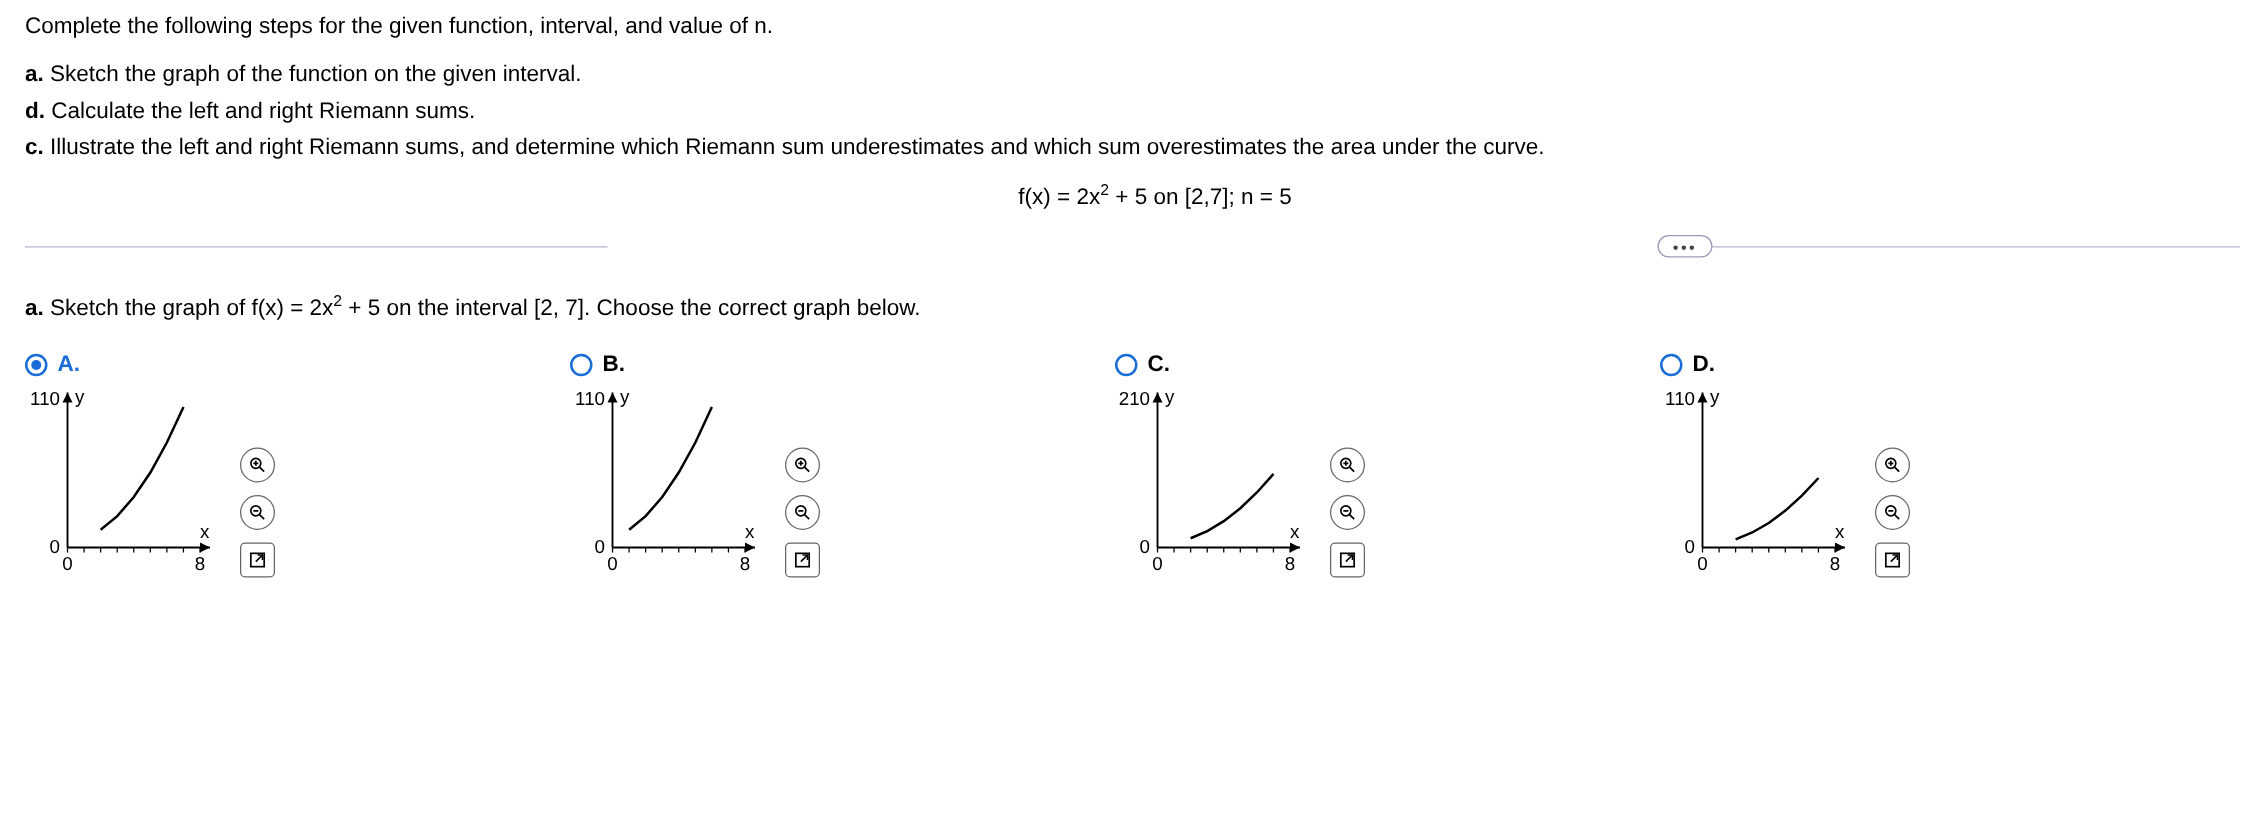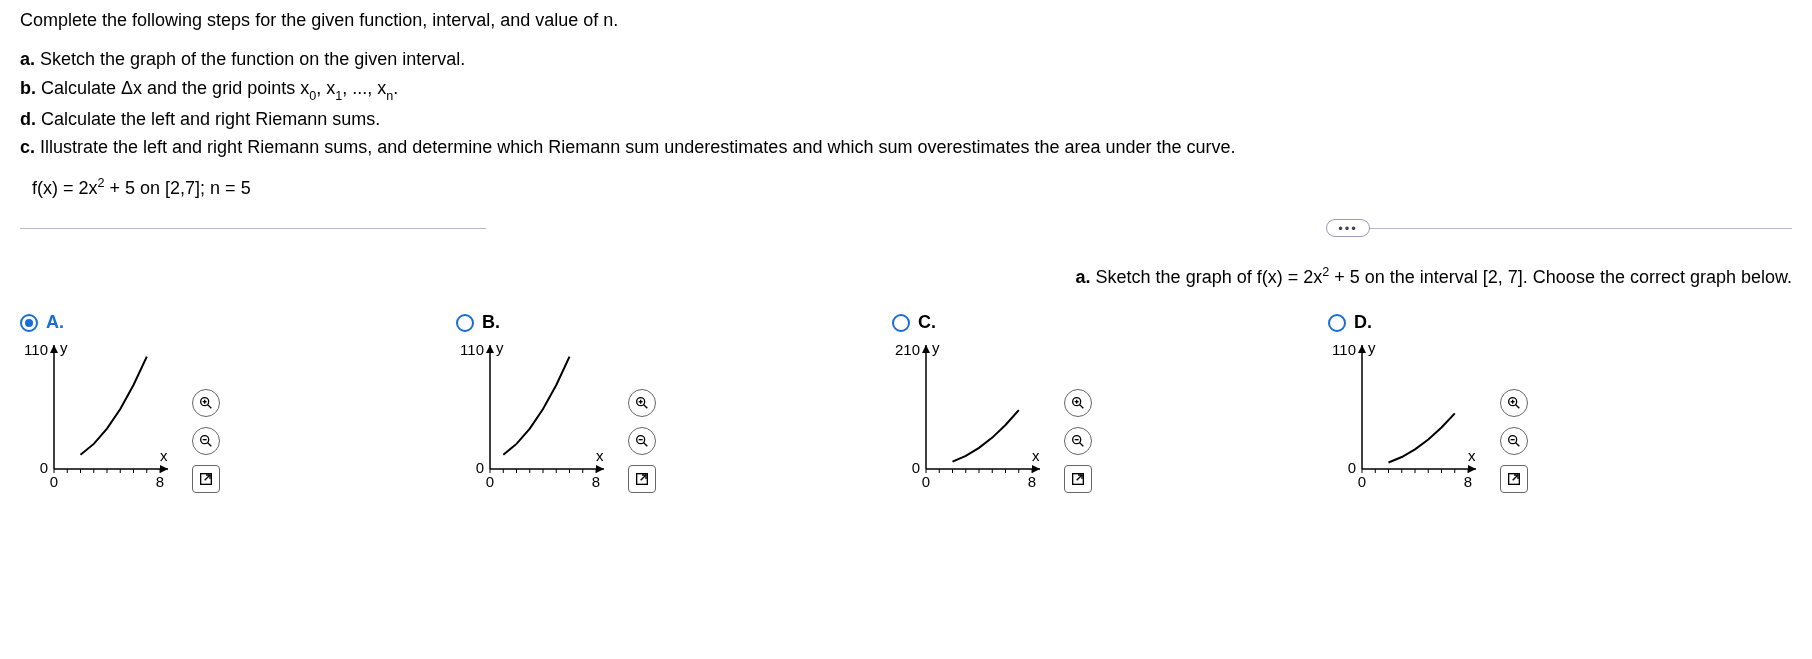--- a/index.html
+++ b/index.html
@@ -6,21 +6,21 @@
 body {
   font-family: Arial, Helvetica, sans-serif;
   font-size: 18px;
   color: #000;
   padding: 10px 20px;
   width: 1812px;
 }
 .intro { margin-bottom: 14px; }
 .steps { margin-bottom: 14px; line-height: 1.6; }
 .steps b { font-weight: bold; }
-.func { margin-left: 12px; margin-bottom: 20px; }
+.func { margin-left: 36px; margin-bottom: 20px; text-align: center; }
 sup { font-size: 0.7em; vertical-align: super; }
 sub { font-size: 0.7em; vertical-align: sub; position: relative; top: 2px; }
 .divider-row {
   display: flex;
   align-items: center;
   margin: 12px 0 28px 0;
 }
 .divider-line {
   flex: 1;
   border-top: 1px solid #b8b8d0;
@@ -33,21 +33,21 @@
   display: flex;
   align-items: center;
   justify-content: center;
   margin: 0 -22px;
   background: #fff;
   position: relative;
   z-index: 2;
   margin-left: 840px;
 }
 .ellipsis-pill span { font-size: 13px; letter-spacing: 2px; color: #444; line-height: 1; }
-.question-a { margin-bottom: 24px; text-align: right; }
+.question-a { margin-bottom: 24px; }
 .options-row {
   display: flex;
   gap: 0;
 }
 .option-block {
   width: 436px;
   position: relative;
 }
 .option-header {
   display: flex;
@@ -107,23 +107,20 @@
 .icon-btn svg { width: 16px; height: 16px; }
 </style>
 </head>
 <body>
 
 <p class="intro">Complete the following steps for the given function, interval, and value of n.</p>
 
 <div class="steps">
   <div>
     <b>a.</b><span> Sketch the graph of the function on the given interval.</span>
-  </div>
-  <div>
-    <b>b.</b><span> Calculate Δx and the grid points x</span><sub>0</sub><span>, x</span><sub>1</sub><span>, ..., x</span><sub>n</sub><span>.</span>
   </div>
   <div>
     <b>d.</b><span> Calculate the left and right Riemann sums.</span>
   </div>
   <div>
     <b>c.</b><span> Illustrate the left and right Riemann sums, and determine which Riemann sum underestimates and which sum overestimates the area under the curve.</span>
   </div>
 </div>
 
 <div class="func">

